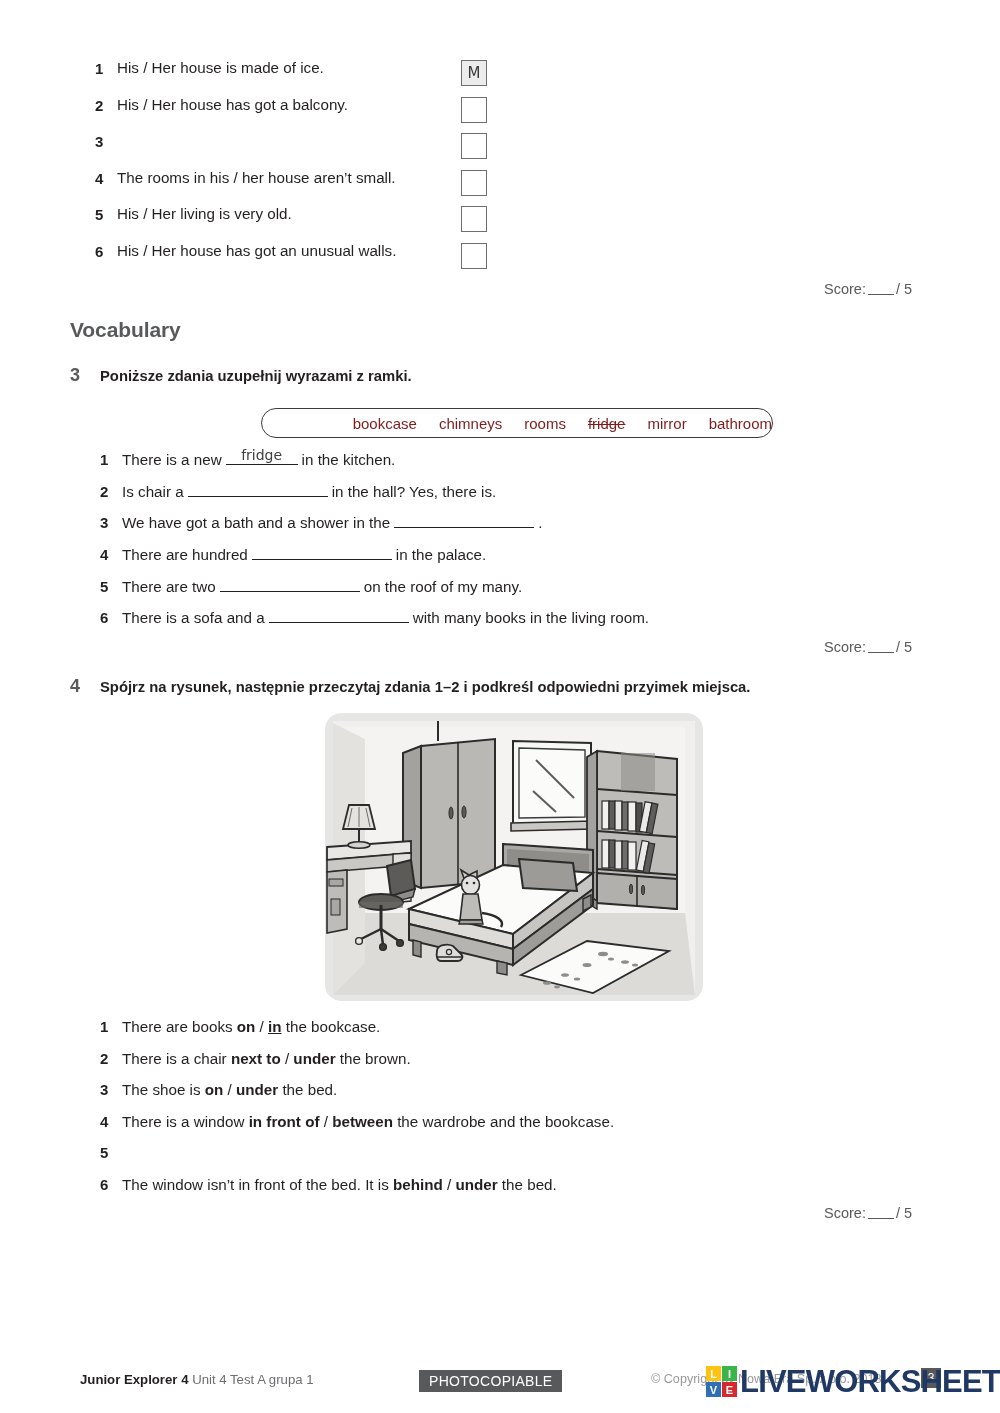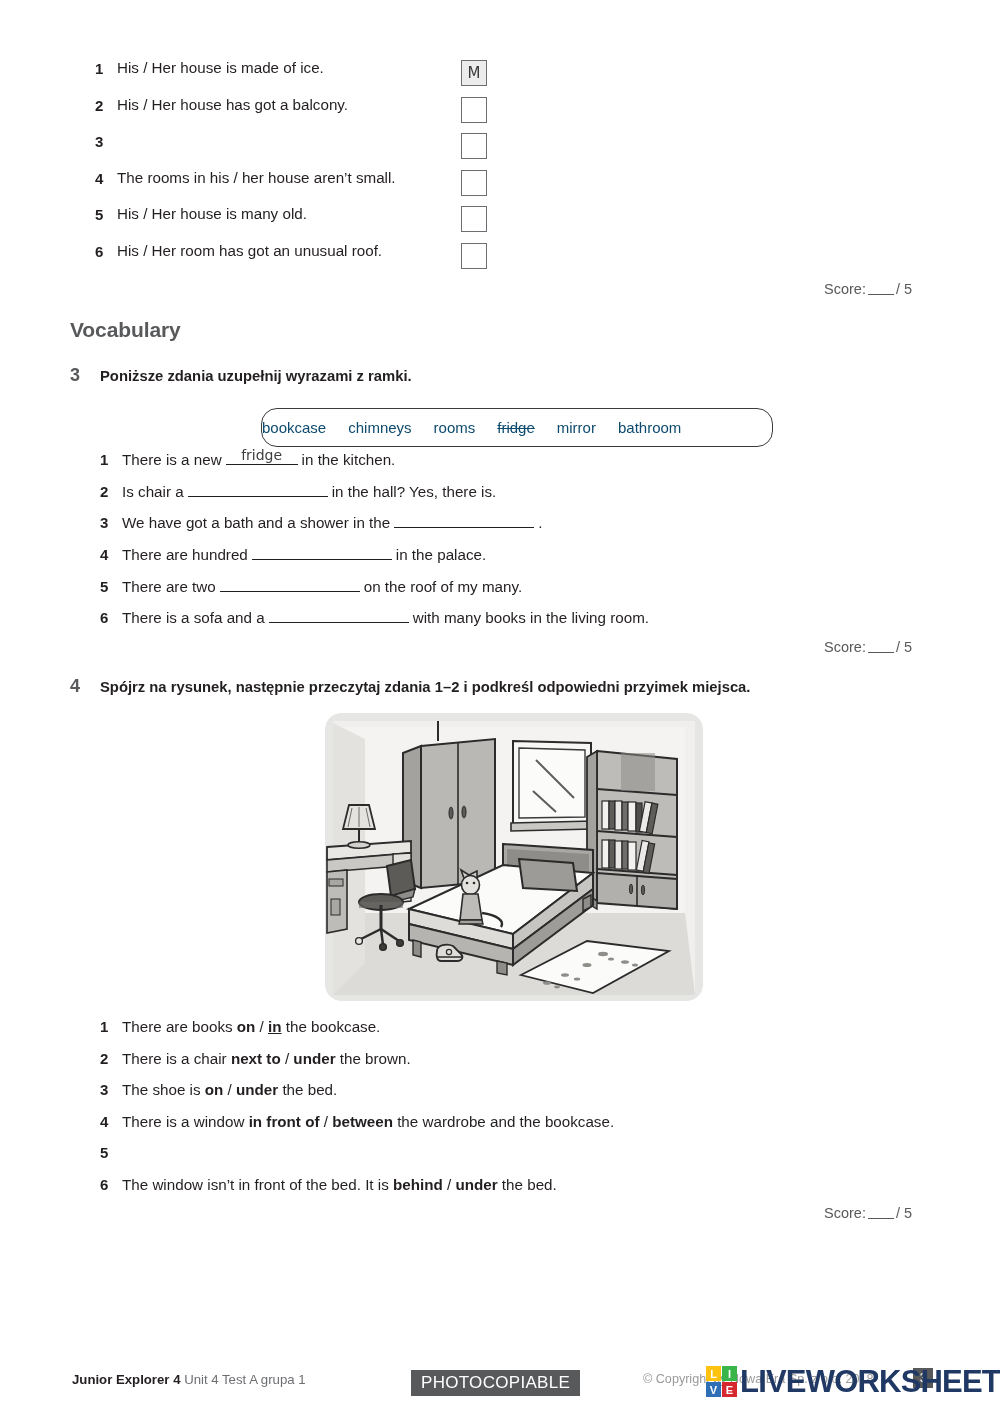--- a/index.html
+++ b/index.html
@@ -89,29 +89,29 @@
     font-weight: bold;
     color: #231f20;
   }
 
   
   .wordbank {
     position: absolute;
     left: 261px;
     top: 408px;
     width: 512px;
-    height: 39px;
+    height: 30px;
     border: 1.3px solid #3b3b3b;
     border-radius: 16px;
     display: flex;
     align-items: center;
-    justify-content: flex-start;
+    justify-content: flex-end;
     gap: 22px;
     font-size: 15px;
-    color: #0c4a6e;
+    color: #7f1d1d;
     background: #fff;
   }
   .wordbank .struck { text-decoration: line-through; text-decoration-thickness: 1.2px; }
 
   
   .gap-list { position: absolute; left: 100px; top: 450px; width: 700px; }
   .gap-row {
     display: flex;
     align-items: baseline;
     height: 31.7px;
@@ -152,32 +152,32 @@
     display: flex;
     align-items: baseline;
     height: 31.6px;
     font-size: 15.2px;
   }
   .prep-row .q-num { width: 22px; flex: 0 0 22px; font-weight: bold; }
   .prep-row b { font-weight: bold; }
   .prep-row u { text-decoration: underline; text-decoration-thickness: 1.1px; }
 
   
-  .footer { position: absolute; left: 0; top: 1368px; width: 852px; height: 45px; }
+  .footer { position: absolute; left: 8px; top: 1368px; width: 852px; height: 45px; }
   .footer-left {
     position: absolute; left: 72px; top: 4px;
     font-size: 13.2px; color: #6d6e71;
   }
   .footer-left b { color: #231f20; font-weight: bold; }
   .photocopiable {
     position: absolute;
     left: 411px; top: 2px;
     background: #58595b;
     color: #ffffff;
-    font-size: 17px;
+    font-size: 14px;
     padding: 3px 10px 3px 10px;
     letter-spacing: 0.3px;
   }
   .copyright {
     position: absolute;
     left: 643px; top: 4px;
     font-size: 12.6px;
     color: #9a9a9a;
     white-space: nowrap;
   }
@@ -234,25 +234,25 @@
     </div>
     <div class="q-row">
       <span class="q-num">3</span>
     </div>
     <div class="q-row">
       <span class="q-num">4</span>
       <span class="q-text">The rooms in his / her house aren’t small.</span>
     </div>
     <div class="q-row">
       <span class="q-num">5</span>
-      <span class="q-text">His / Her house is many old.</span>
+      <span class="q-text">His / Her living is very old.</span>
     </div>
     <div class="q-row">
       <span class="q-num">6</span>
-      <span class="q-text">His / Her room has got an unusual roof.</span>
+      <span class="q-text">His / Her house has got an unusual walls.</span>
     </div>
   </div>
 
   <div class="checkbox-col">
     <div class="cbox filled">M</div>
     <div class="cbox"></div>
     <div class="cbox"></div>
     <div class="cbox"></div>
     <div class="cbox"></div>
     <div class="cbox"></div>

